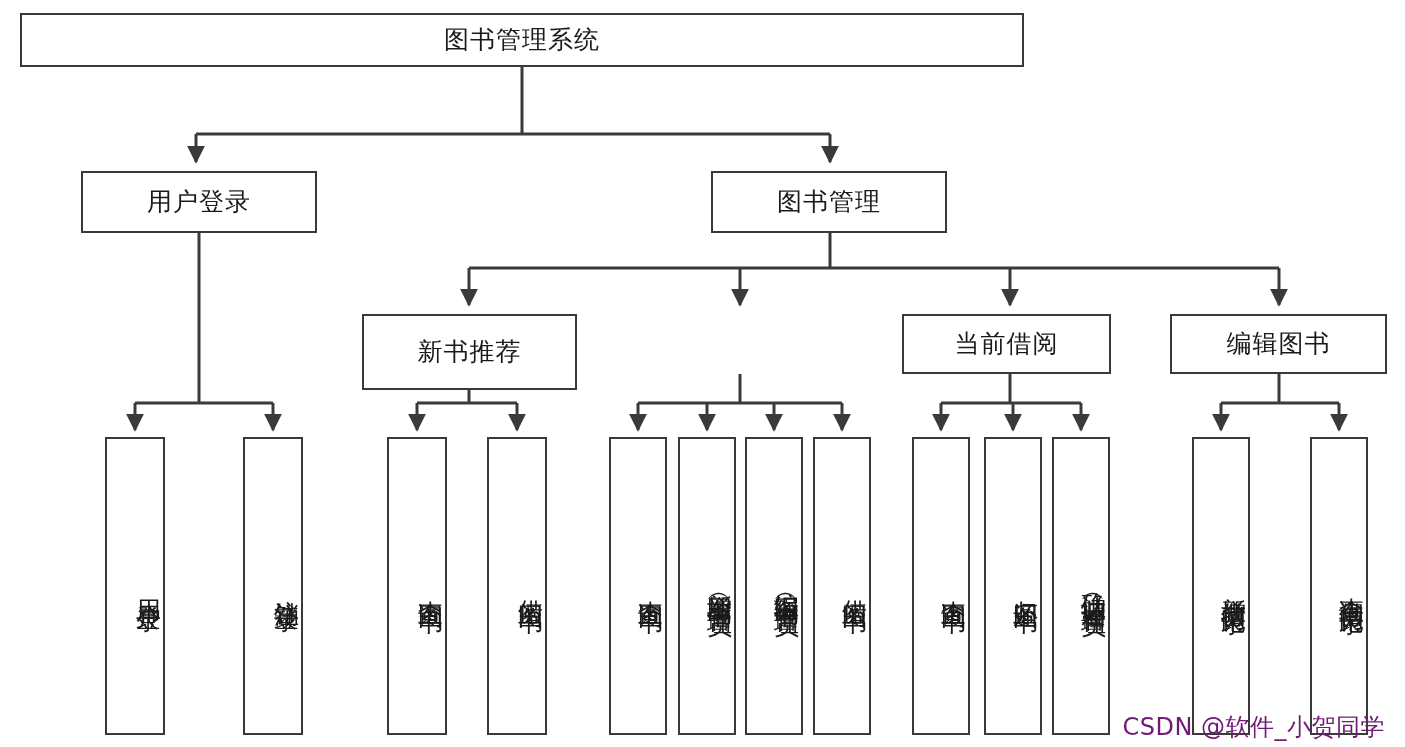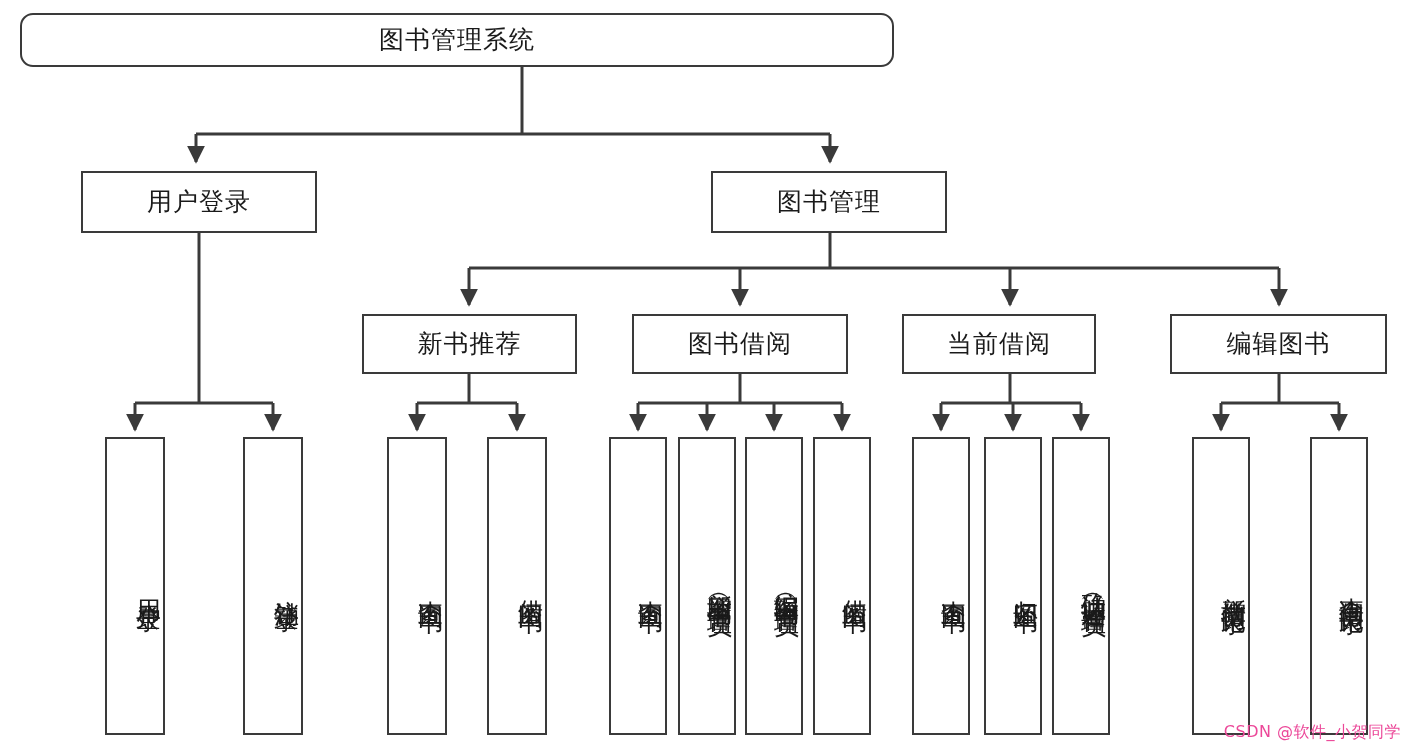--- a/index.html
+++ b/index.html
@@ -54,24 +54,24 @@
   .node.vert.top-align {
     align-items: flex-start;
   }
   .node.vert .vlabel {
     display: block;
     writing-mode: vertical-rl;
     text-orientation: upright;
   }
   .watermark {
     position: absolute;
-    right: 4px;
+    right: 20px;
     bottom: 4px;
-    font-size: 16px;
-    color: #ec4899;
+    font-size: 24px;
+    color: #701a75;
     letter-spacing: 0.5px;
     white-space: nowrap;
     font-family: "DejaVu Sans", "Liberation Sans", sans-serif;
   }
 </style>
 </head>
 <body>
 
 <div id="canvas">
 
@@ -120,38 +120,35 @@
       <path d="M 1013 403 L 1013 430" marker-end="url(#arrow)"></path>
       <path d="M 1081 403 L 1081 430" marker-end="url(#arrow)"></path>
 
       <path d="M 1279 374 L 1279 403"></path>
       <path d="M 1221 403 L 1339 403"></path>
       <path d="M 1221 403 L 1221 430" marker-end="url(#arrow)"></path>
       <path d="M 1339 403 L 1339 430" marker-end="url(#arrow)"></path>
     </g>
   </svg>
 
-  <div class="node horiz" style="left:20px; top:13px; width:874px; height:54px;border-radius:13px;">
+  <div class="node horiz" style="left:20px; top:13px; width:1004px; height:54px;">
     <span>图书管理系统</span>
   </div>
 
   <div class="node horiz" style="left:81px; top:171px; width:236px; height:62px;">
     <span>用户登录</span>
   </div>
   <div class="node horiz" style="left:711px; top:171px; width:236px; height:62px;text-align:center;">
     <span>图书管理</span>
   </div>
 
-  <div class="node horiz" style="left:362px; top:314px; width:215px; height:60px;align-items:center;">
+  <div class="node horiz" style="left:362px; top:314px; width:215px; height:76px;align-items:center;">
     <span>新书推荐</span>
   </div>
-  <div class="node horiz" style="left:632px; top:314px; width:216px; height:60px;">
-    <span>图书借阅</span>
-  </div>
-  <div class="node horiz" style="left:902px; top:314px; width:194px; height:60px;">
+  <div class="node horiz" style="left:902px; top:314px; width:209px; height:60px;">
     <span>当前借阅</span>
   </div>
   <div class="node horiz" style="left:1170px; top:314px; width:217px; height:60px;">
     <span>编辑图书</span>
   </div>
 
   <div class="node vert" style="left:105px; top:437px; width:60px; height:298px;">
     <span class="vlabel">用户登录</span>
   </div>
   <div class="node vert" style="left:243px; top:437px; width:60px; height:298px;">

